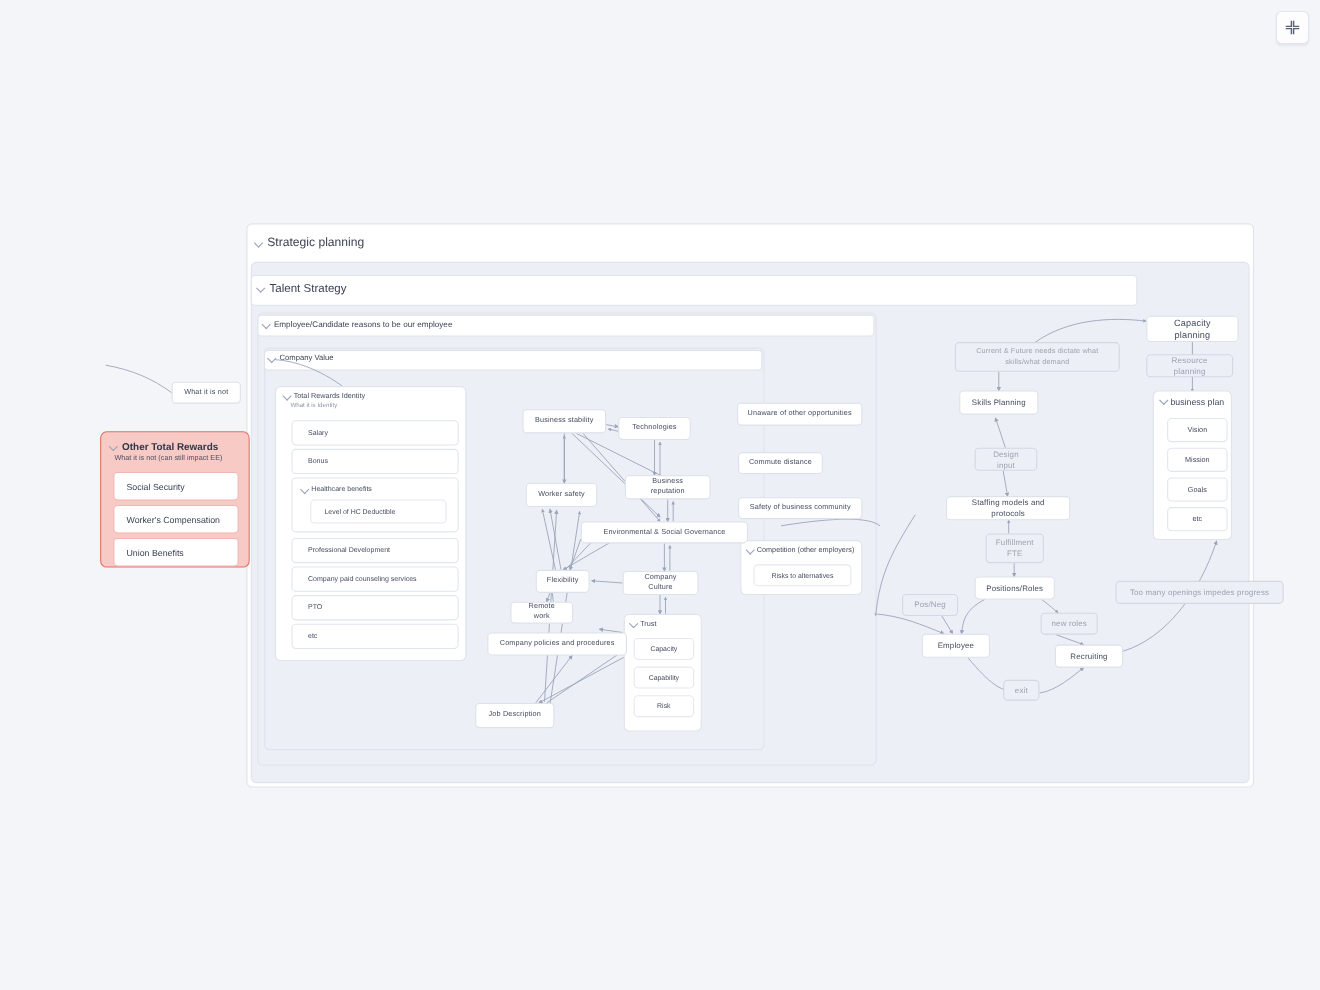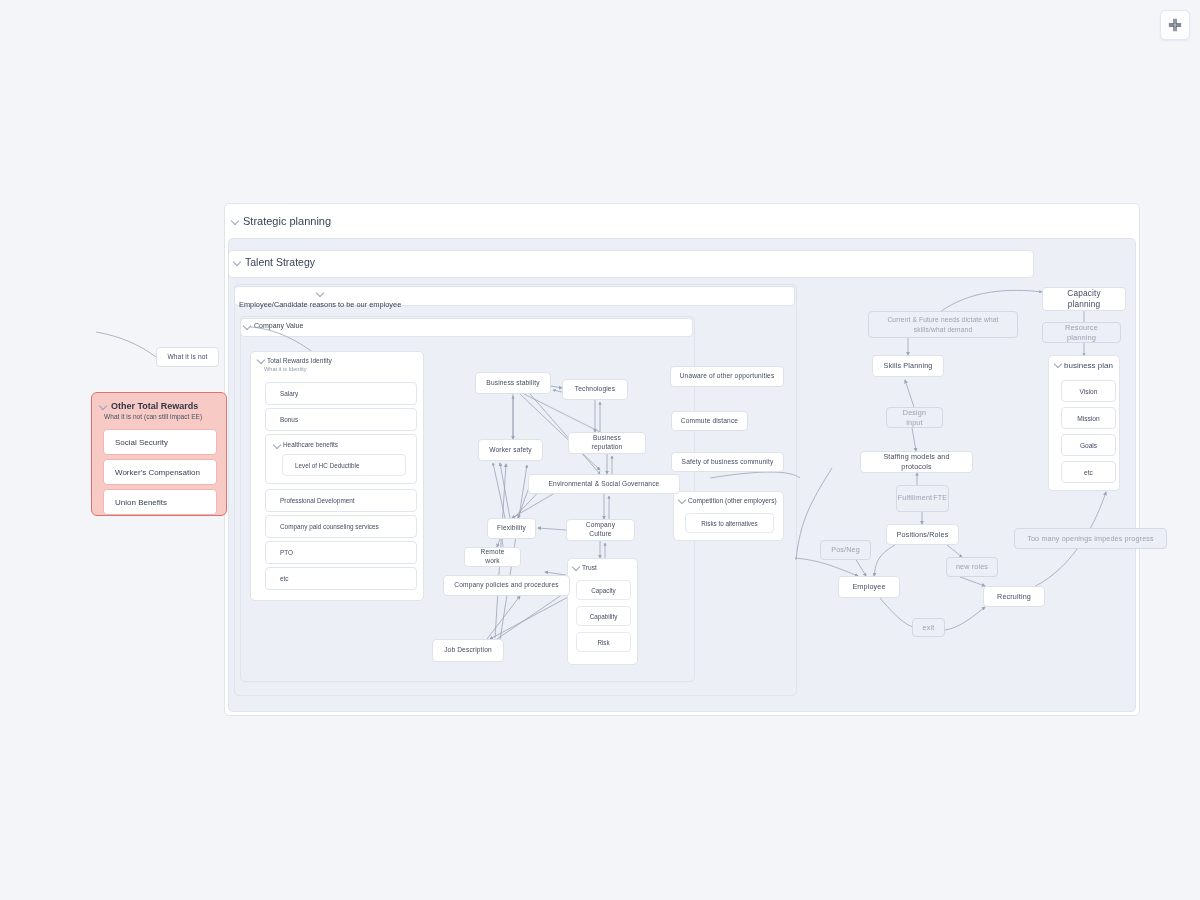--- a/index.html
+++ b/index.html
@@ -180,21 +180,21 @@
 
   <div class="panel panel-body" style="left:228px; top:238px; width:908px; height:474px;"></div>
   <div class="panel" style="left:228px; top:250px; width:806px; height:28px; border-radius:4px;"></div>
   <div class="panel-hd" style="left:234px; top:256px;">
     <span class="caret"></span>
     <span>Talent Strategy</span>
   </div>
 
   <div class="panel panel-body" style="left:234px; top:284px; width:563px; height:412px;"></div>
   <div class="panel" style="left:234px; top:286px; width:561px; height:20px; border-radius:4px;"></div>
-  <div class="panel-hd" style="left:239px; top:290px; font-size:7.4px;flex-direction:column;">
+  <div class="panel-hd" style="left:239px; top:290px; font-size:7.4px;">
     <span class="caret" style="width:6px;height:6px;"></span>
     <span>Employee/Candidate reasons to be our employee</span>
   </div>
 
   <div class="panel panel-body" style="left:240px; top:316px; width:455px; height:366px;"></div>
   <div class="panel" style="left:240px; top:318px; width:453px; height:19px; border-radius:4px;"></div>
   <div class="panel-hd" style="left:244px; top:322px; font-size:7px;">
     <span class="caret" style="width:6px;height:6px;"></span>
     <span>Company Value</span>
   </div>
@@ -331,38 +331,38 @@
   <div class="node plain-lg" style="left:872px; top:355px; width:72px; height:22px;">
       <span>Skills Planning</span>
     </div>
   <div class="node ghost plain-lg" style="left:886px; top:407px; width:57px; height:21px;">
       <span>Design input</span>
     </div>
   <div class="node plain-lg" style="left:860px; top:451px; width:113px; height:22px;">
       <span>Staffing models and protocols</span>
     </div>
 
-  <div class="node ghost plain-lg" style="left:896px; top:485px; width:53px; height:27px; flex-direction:row; gap:1px; line-height:1.2;">
+  <div class="node ghost plain-lg" style="left:896px; top:485px; width:53px; height:27px; flex-direction:column; gap:1px; line-height:1.2;">
     <span>Fulfillment</span>
     <span>FTE</span>
   </div>
 
   <div class="node plain-lg" style="left:886px; top:524px; width:73px; height:21px;">
       <span>Positions/Roles</span>
     </div>
   <div class="node ghost plain-lg" style="left:820px; top:520px; width:51px; height:20px;margin-top:20px;">
       <span>Pos/Neg</span>
     </div>
   <div class="node plain-lg" style="left:838px; top:576px; width:62px; height:22px;">
       <span>Employee</span>
     </div>
   <div class="node ghost plain-lg" style="left:946px; top:557px; width:52px; height:20px;">
       <span>new roles</span>
     </div>
-  <div class="node plain-lg" style="left:959px; top:586px; width:62px; height:21px;margin-left:24px;">
+  <div class="node plain-lg" style="left:959px; top:586px; width:62px; height:21px;">
       <span>Recruiting</span>
     </div>
   <div class="node ghost plain-lg" style="left:912px; top:618px; width:33px; height:19px;">
       <span>exit</span>
     </div>
   <div class="node ghost plain-lg" style="left:1014px; top:528px; width:153px; height:21px;">
       <span>Too many openings impedes progress</span>
     </div>
 
   <div class="node" style="left:1042px; top:287px; width:84px; height:24px; font-size:8.3px;">

